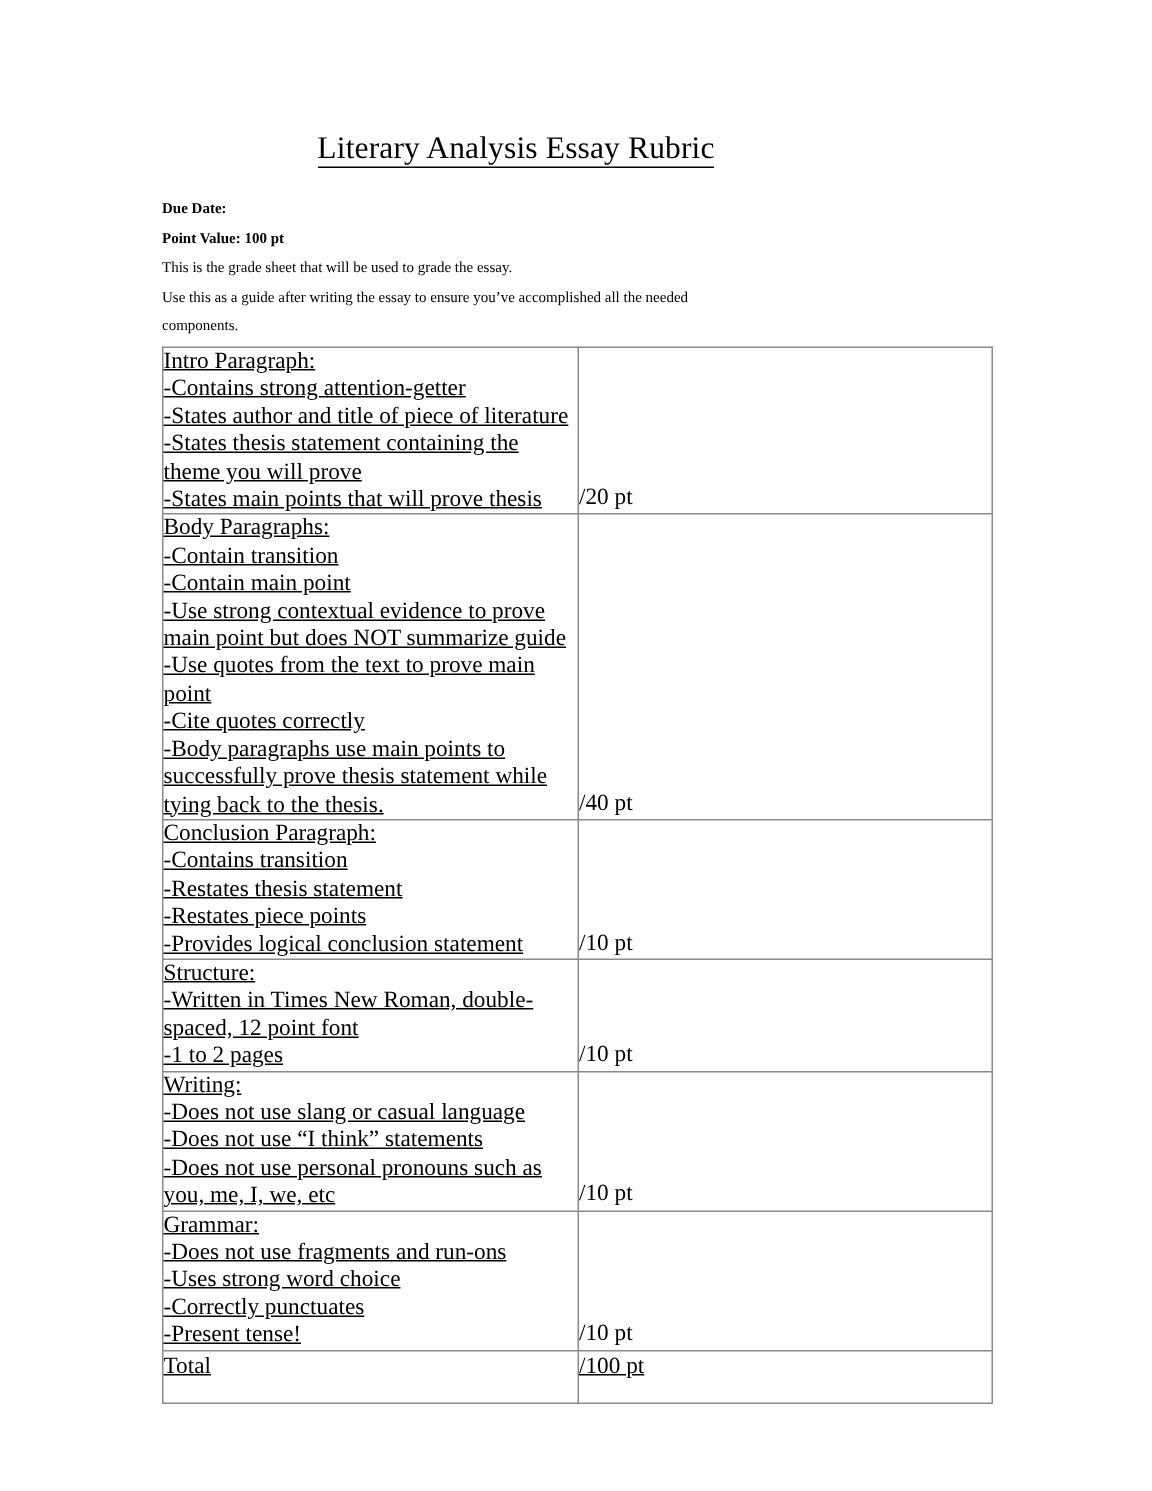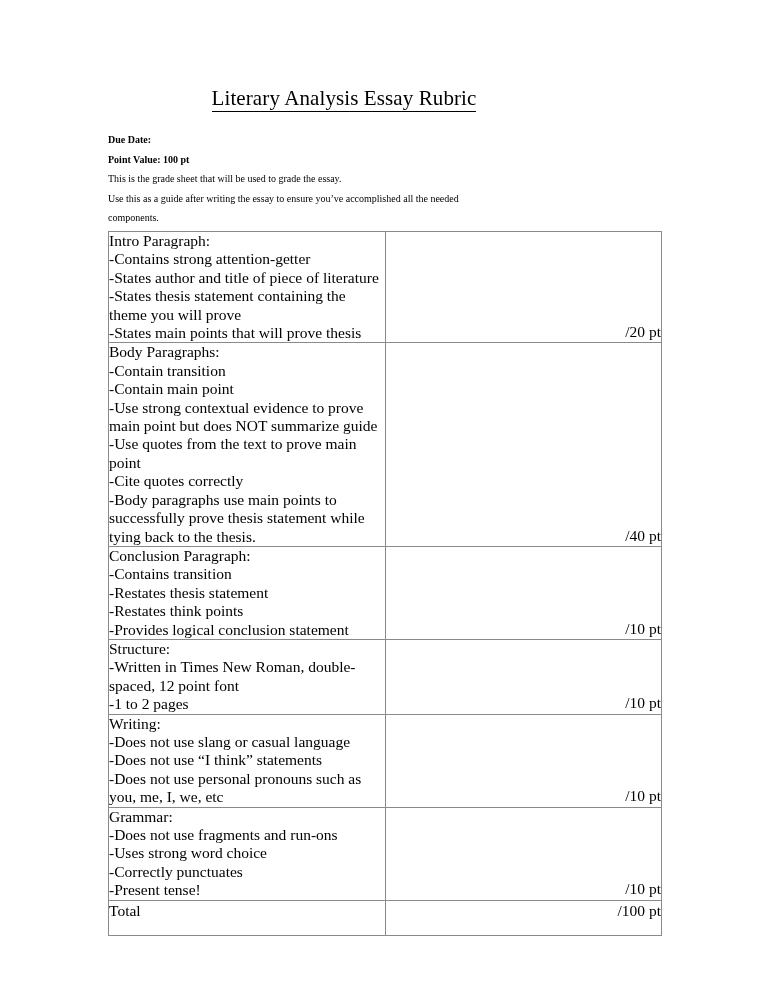--- a/index.html
+++ b/index.html
@@ -53,20 +53,21 @@
     width: 553px;
     border-collapse: collapse;
     table-layout: fixed;
     font-size: 15.5px;
     line-height: 18.4px;
   }
   .rubric-table td {
     border: 1px solid #8a8a8a;
     padding: 0;
     vertical-align: top;
+    text-decoration: underline;
   }
   .col-criteria {
     width: 277px;
   }
   .col-points {
     width: 276px;
   }
   .criteria-cell {
     padding: 1px 4px 1px 5px;
   }
@@ -76,21 +77,21 @@
   .points-cell {
     position: relative;
     padding: 1px 4px 1px 4px;
     text-align: center;
   }
   .points-cell .points-inner {
     position: absolute;
     left: 0;
     right: 0;
     bottom: 1px;
-    text-align: right;
+    text-align: left;
   }
   .total-row .criteria-cell,
   .total-row .points-cell {
     padding-top: 1px;
     padding-bottom: 15px;
   }
   .total-row .points-cell {
     position: static;
     text-align: center;
   }
@@ -150,21 +151,21 @@
           </td>
           <td class="points-cell">
             <div class="points-inner">/40 pt</div>
           </td>
         </tr>
         <tr>
           <td class="criteria-cell">
             <div class="criteria-line">Conclusion Paragraph:</div>
             <div class="criteria-line">-Contains transition</div>
             <div class="criteria-line">-Restates thesis statement</div>
-            <div class="criteria-line">-Restates think points</div>
+            <div class="criteria-line">-Restates piece points</div>
             <div class="criteria-line">-Provides logical conclusion statement</div>
           </td>
           <td class="points-cell">
             <div class="points-inner">/10 pt</div>
           </td>
         </tr>
         <tr>
           <td class="criteria-cell">
             <div class="criteria-line">Structure:</div>
             <div class="criteria-line">-Written in Times New Roman, double-</div>

